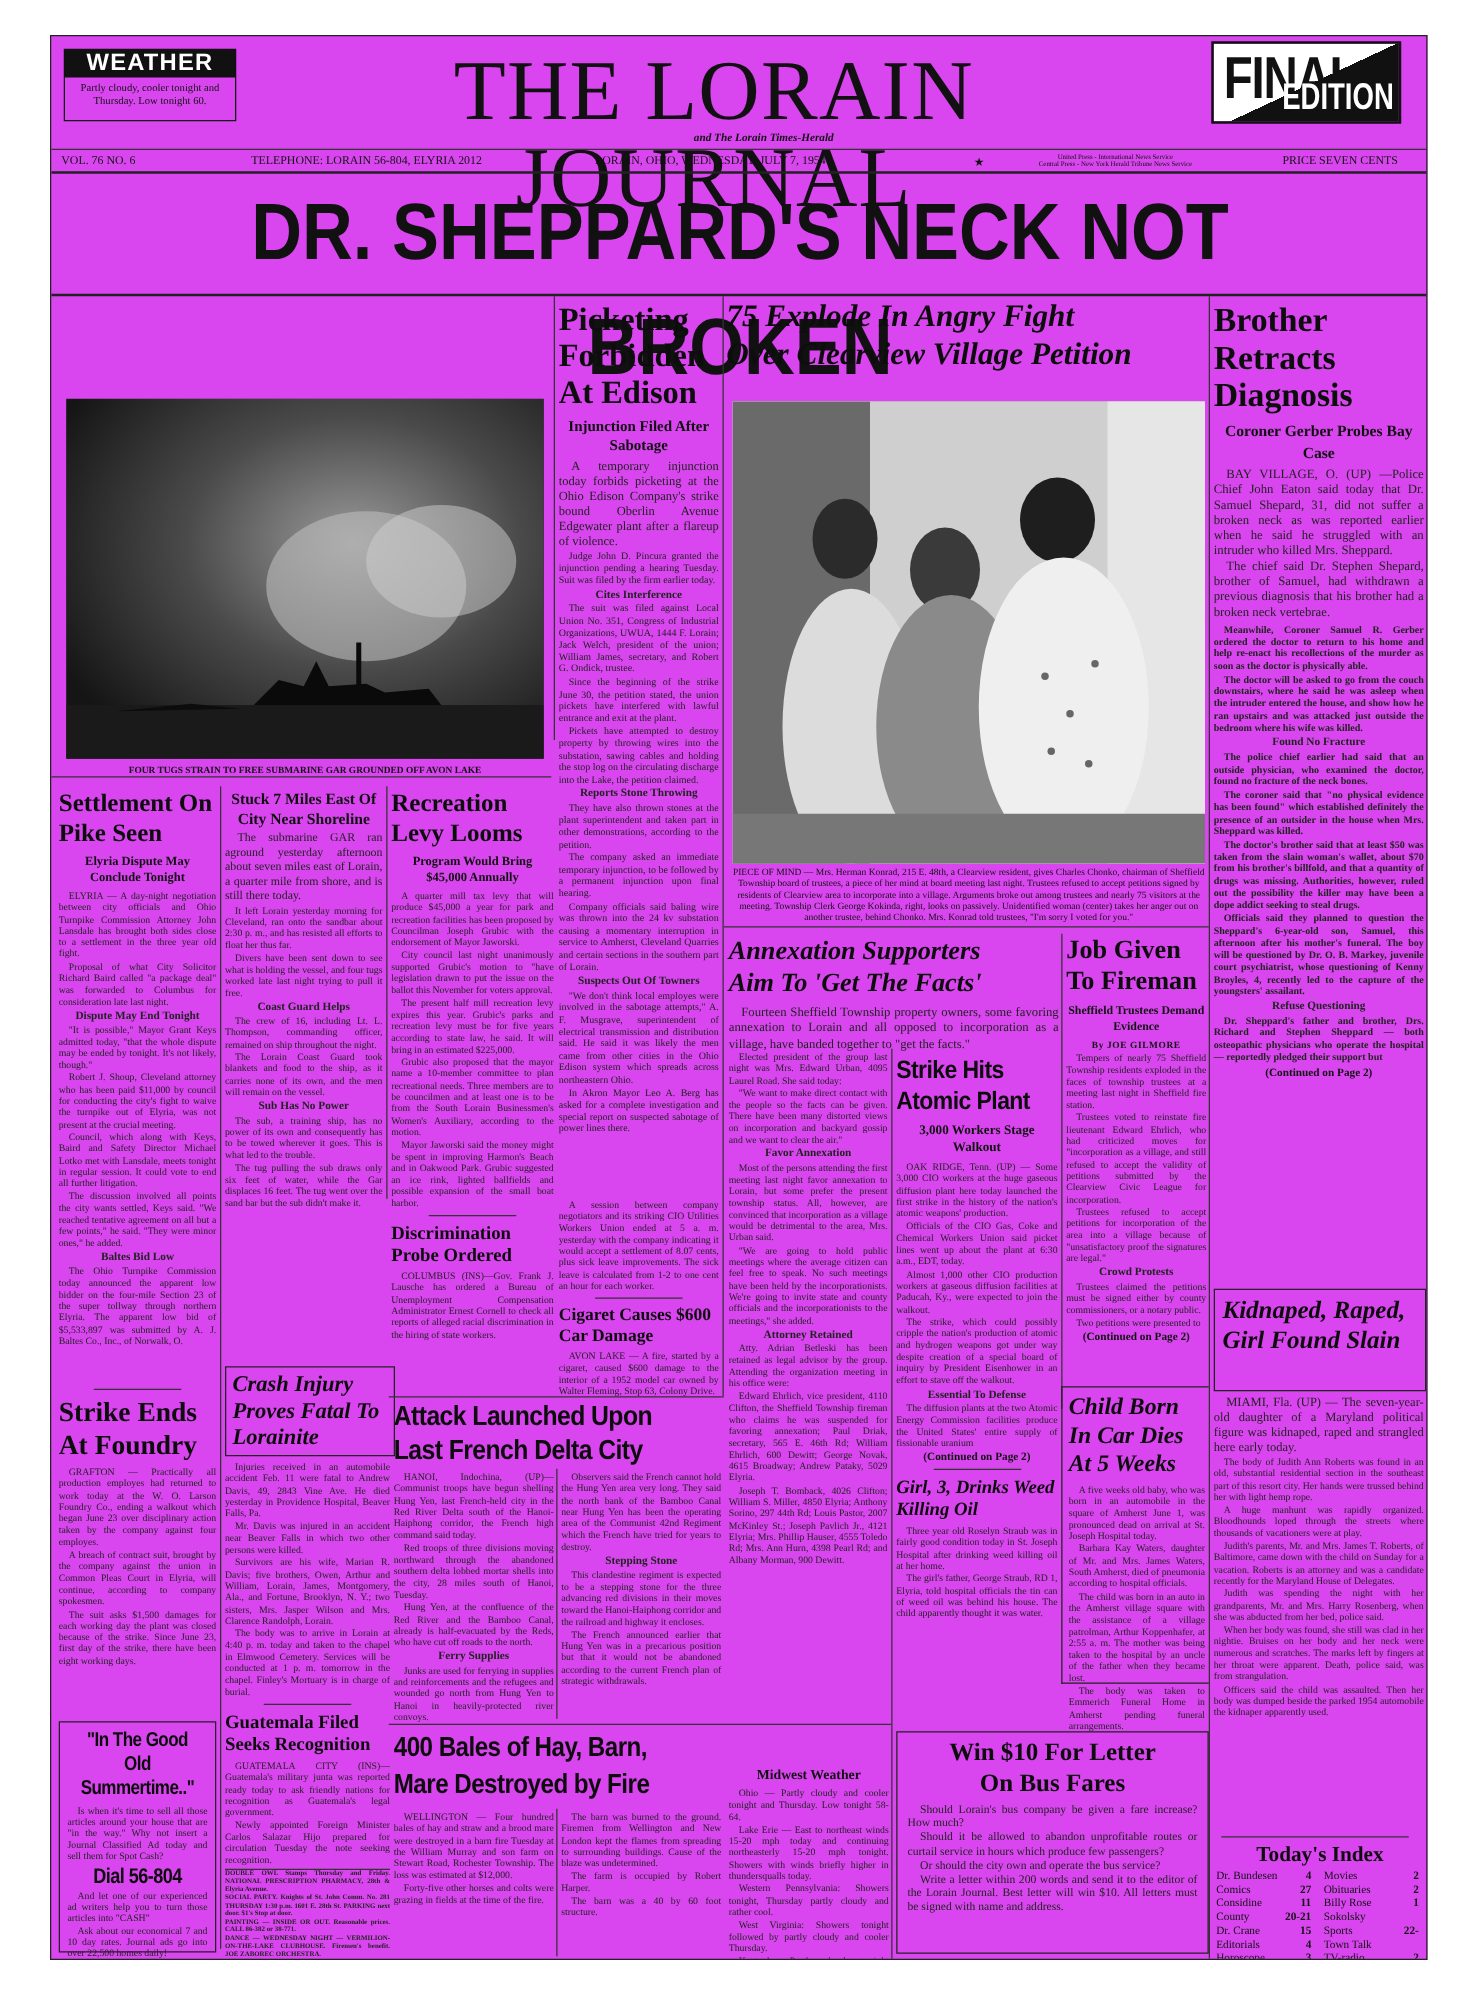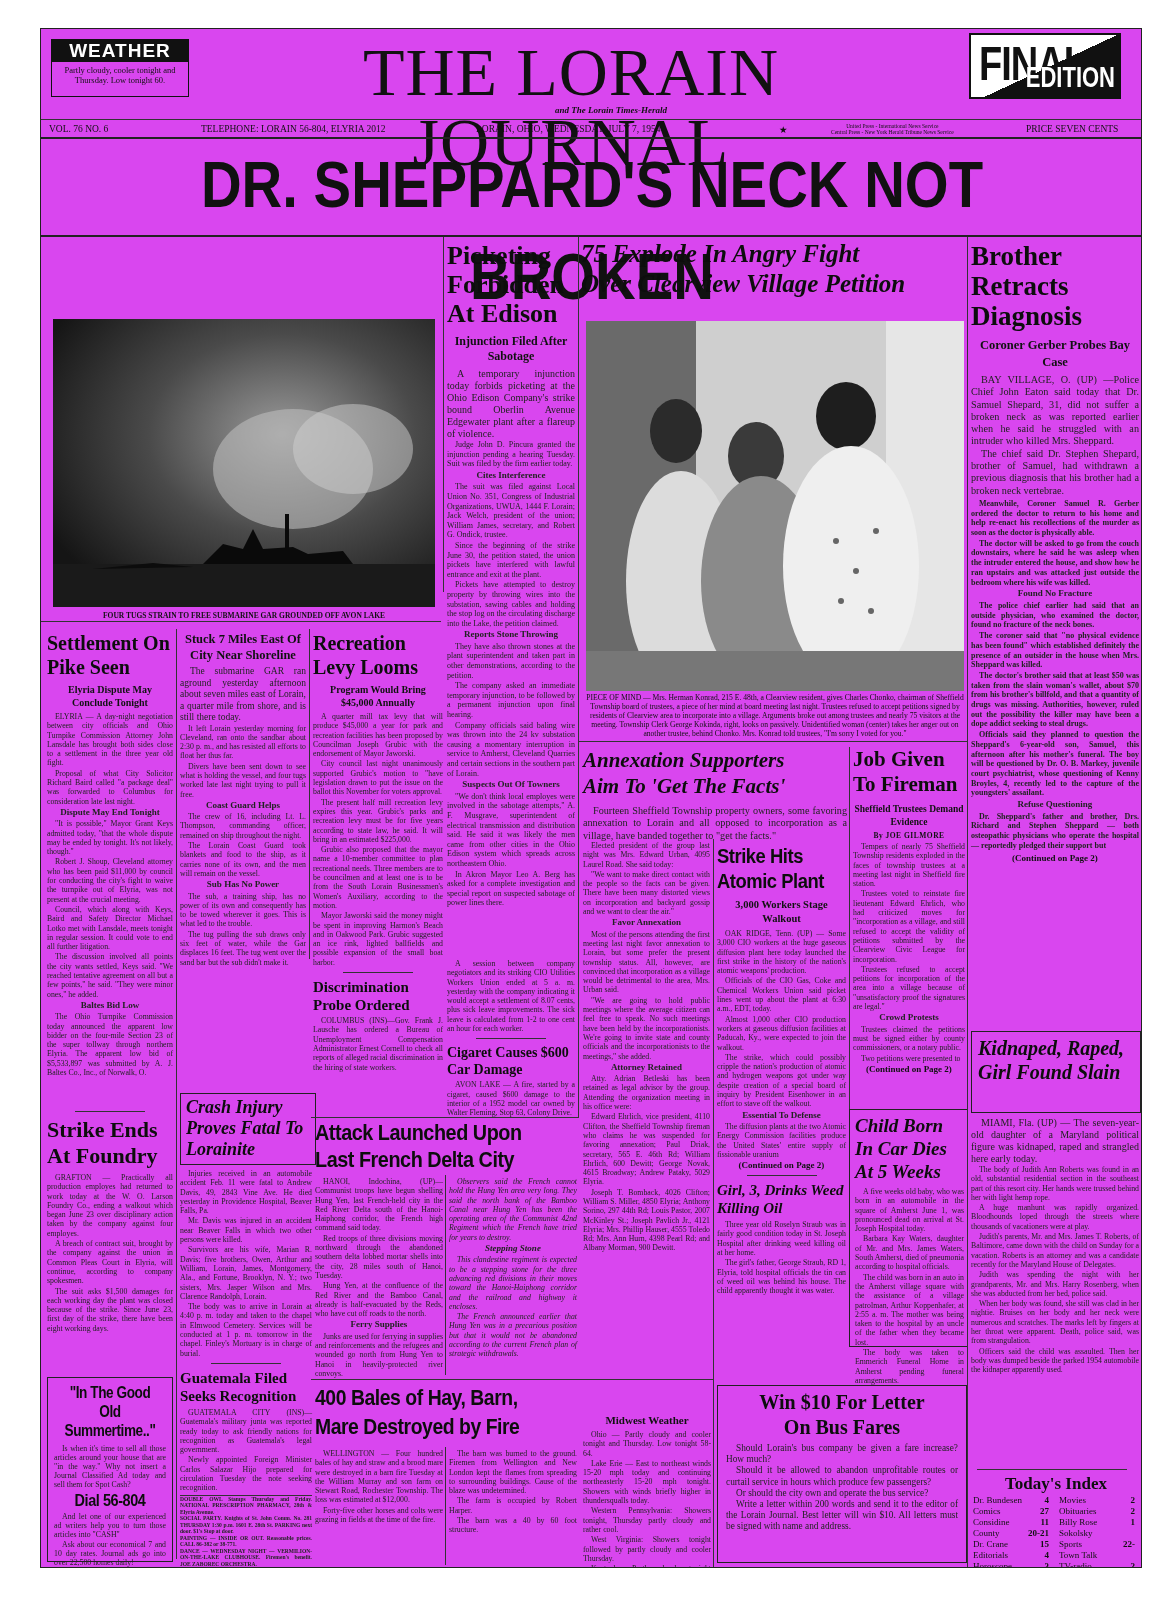--- a/index.html
+++ b/index.html
@@ -456,21 +456,21 @@
   <div class="vline" style="left:404px;top:1146px;height:200px;"></div>
   <div class="abs" style="left:274px;top:1148px;width:128px;">
     <div class="body" style="font-size:7.8px;line-height:9.3px;">
       <p>HANOI, Indochina, (UP)— Communist troops have begun shelling Hung Yen, last French-held city in the Red River Delta south of the Hanoi-Haiphong corridor, the French high command said today.</p>
       <p>Red troops of three divisions moving northward through the abandoned southern delta lobbed mortar shells into the city, 28 miles south of Hanoi, Tuesday.</p>
       <p>Hung Yen, at the confluence of the Red River and the Bamboo Canal, already is half-evacuated by the Reds, who have cut off roads to the north.</p>
       <div class="sub">Ferry Supplies</div>
       <p>Junks are used for ferrying in supplies and reinforcements and the refugees and wounded go north from Hung Yen to Hanoi in heavily-protected river convoys.</p>
     </div>
   </div>
-  <div class="abs" style="left:408px;top:1148px;width:128px;font-style:italic;">
+  <div class="abs" style="left:408px;top:1148px;width:128px;">
     <div class="body" style="font-size:7.8px;line-height:9.3px;">
       <p>Observers said the French cannot hold the Hung Yen area very long. They said the north bank of the Bamboo Canal near Hung Yen has been the operating area of the Communist 42nd Regiment which the French have tried for years to destroy.</p>
       <div class="sub">Stepping Stone</div>
       <p>This clandestine regiment is expected to be a stepping stone for the three advancing red divisions in their moves toward the Hanoi-Haiphong corridor and the railroad and highway it encloses.</p>
       <p>The French announced earlier that Hung Yen was in a precarious position but that it would not be abandoned according to the current French plan of strategic withdrawals.</p>
     </div>
   </div>
 
   <div class="hline" style="left:270px;top:1350px;width:402px;"></div>
   <div class="abs hd-s" style="left:274px;top:1354px;width:400px;font-size:22px;line-height:29px;transform:scaleX(0.88);transform-origin:left;">

